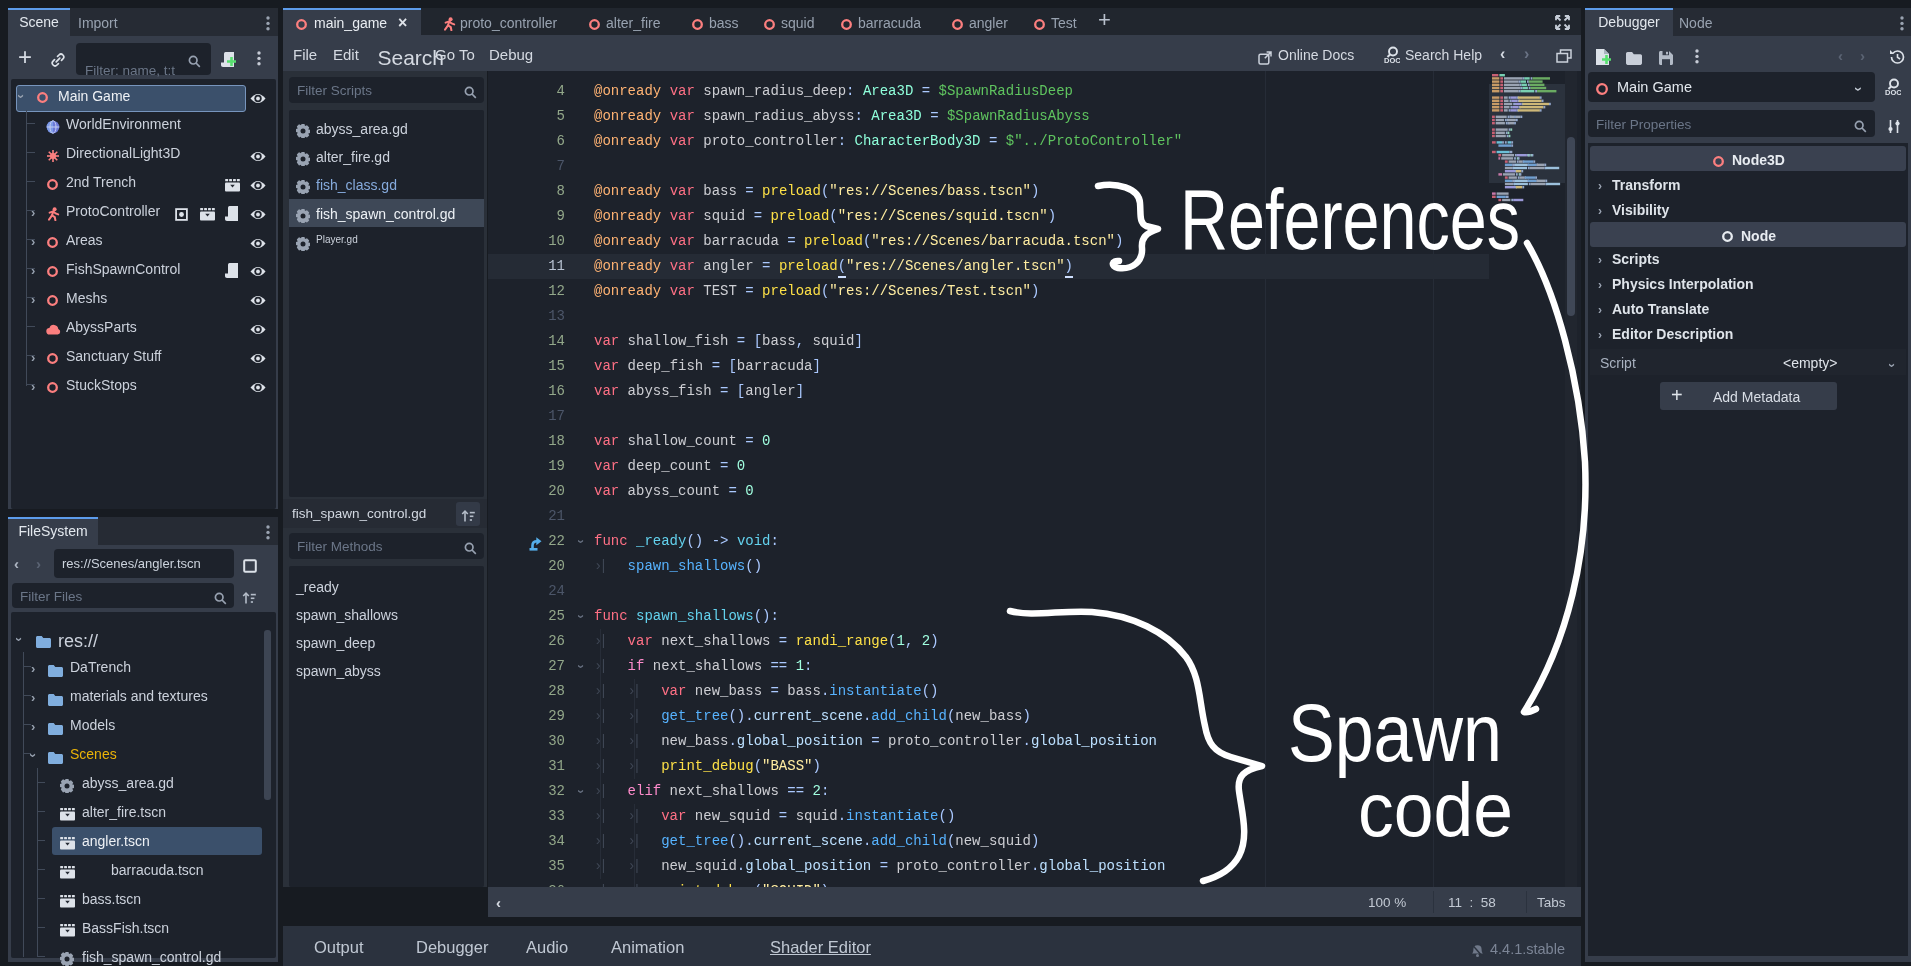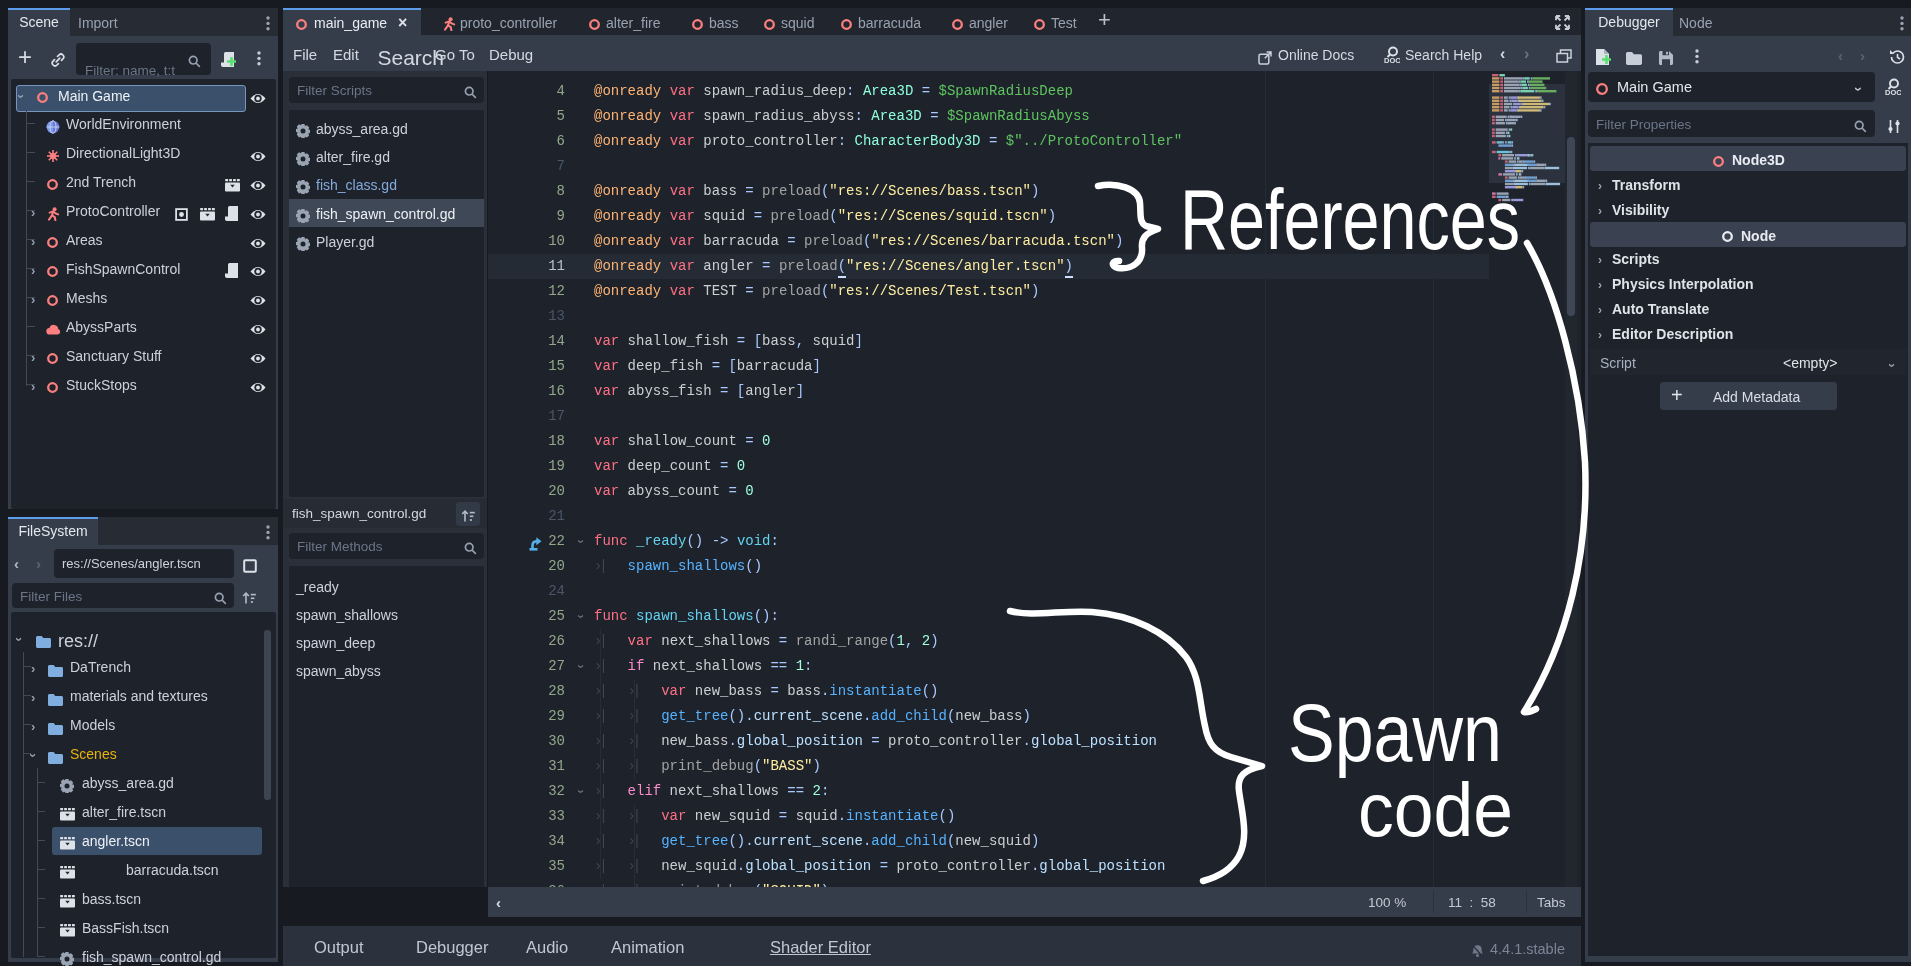--- a/index.html
+++ b/index.html
@@ -2,21 +2,21 @@
 <html><head><meta charset="utf-8"><style>
 *{margin:0;padding:0;box-sizing:border-box}
 html,body{width:1911px;height:966px;overflow:hidden}
 body{background:#171b21;font-family:"Liberation Sans",sans-serif;position:relative;color:#ccd2dc;-webkit-font-smoothing:antialiased}
 div{position:absolute}
 i{font-style:normal}
 .cl{font-family:"Liberation Mono",monospace;font-size:14px;line-height:25px;height:25px;white-space:pre;left:488px;width:1001px}
 .cl b{display:inline-block;width:77px;text-align:right;font-weight:normal;vertical-align:top}
 .cl u{display:inline-block;width:29px;text-decoration:none;vertical-align:top;text-align:center}
 .an{color:#ffb373}.kw{color:#ff7085}.cf{color:#ff8ccc}.st{color:#ffeda1}.nu{color:#a1ffe0}
-.sy{color:#abc9ff}.ty{color:#8fffdb}.np{color:#5fc45f}.fn{color:#57b3ff}.gf{color:#a3a3a3}
+.sy{color:#abc9ff}.ty{color:#8fffdb}.np{color:#5fc45f}.fn{color:#57b3ff}.gf{color:#fde047}
 .mb{color:#bce0ff}.pl{color:#cdced3}.tb{color:#3e4654}.fd{color:#63d2ee}
 .ng{color:#4c5669}.ns{color:#93a88a}.nc{color:#b8c2d2}
 svg{display:inline-block;vertical-align:middle}
 </style></head><body>
 <div style="left:8px;top:8px;width:270px;height:28px;background:#262b34;"></div>
 <div style="left:8px;top:8px;width:62px;height:28px;background:#363d4a;border-top:2px solid #5d9ceb;"></div>
 <div style="left:8px;top:8px;width:62px;height:28px;font-size:14px;color:#e3e8ee;display:flex;align-items:center;justify-content:center">Scene</div>
 <div style="left:78px;top:15px;width:60px;height:15px;font-size:14px;color:#98a2b0;">Import</div>
 <div style="left:265px;top:14px;width:6px;height:18px;"><svg width="6" height="18" viewBox="0 0 6 18" style="">
       <circle cx="3" cy="3" r="1.7" fill="#9aa3b1"></circle>
@@ -298,21 +298,21 @@
 <div style="left:82px;top:833.15px;width:180px;height:15px;font-size:14px;color:#eef1f5;white-space:nowrap;">angler.tscn</div>
 <div style="left:38px;top:869.1px;width:7px;height:1px;background:#414a59;"></div>
 <div style="left:60px;top:863.1px;width:15px;height:13px;"><svg width="15" height="13" viewBox="0 0 15 13" style="">
       <rect x="0" y="3.5" width="15" height="9" rx="1" fill="#dde2e9"></rect>
       <rect x="0.2" y="0" width="2.9" height="2.3" rx="0.5" fill="#dde2e9"></rect>
       <rect x="4.1" y="0" width="2.9" height="2.3" rx="0.5" fill="#dde2e9"></rect>
       <rect x="8" y="0" width="2.9" height="2.3" rx="0.5" fill="#dde2e9"></rect>
       <rect x="11.9" y="0" width="2.9" height="2.3" rx="0.5" fill="#dde2e9"></rect>
       <path d="M5.2 5.8h4.6L7.5 8.6z" fill="#262b34"></path>
     </svg></div>
-<div style="left:82px;top:862.1px;width:180px;height:15px;font-size:14px;color:#ccd2dc;white-space:nowrap;padding-left:44px;">barracuda.tscn</div>
+<div style="left:67px;top:862.1px;width:180px;height:15px;font-size:14px;color:#ccd2dc;white-space:nowrap;padding-left:44px;">barracuda.tscn</div>
 <div style="left:38px;top:898.05px;width:7px;height:1px;background:#414a59;"></div>
 <div style="left:60px;top:892.05px;width:15px;height:13px;"><svg width="15" height="13" viewBox="0 0 15 13" style="">
       <rect x="0" y="3.5" width="15" height="9" rx="1" fill="#dde2e9"></rect>
       <rect x="0.2" y="0" width="2.9" height="2.3" rx="0.5" fill="#dde2e9"></rect>
       <rect x="4.1" y="0" width="2.9" height="2.3" rx="0.5" fill="#dde2e9"></rect>
       <rect x="8" y="0" width="2.9" height="2.3" rx="0.5" fill="#dde2e9"></rect>
       <rect x="11.9" y="0" width="2.9" height="2.3" rx="0.5" fill="#dde2e9"></rect>
       <path d="M5.2 5.8h4.6L7.5 8.6z" fill="#262b34"></path>
     </svg></div>
 <div style="left:82px;top:891.05px;width:180px;height:15px;font-size:14px;color:#ccd2dc;white-space:nowrap;">bass.tscn</div>
@@ -431,21 +431,21 @@
 <div style="left:316px;top:176.5px;width:165px;height:15px;font-size:14px;color:#86abdd;white-space:nowrap;">fish_class.gd</div>
 <div style="left:296px;top:206px;width:14px;height:14px;"><svg width="14" height="14" viewBox="0 0 14 14" style="">
       <path d="M5.5 0h3l.5 2.1 2-.9 2.2 2.2-.9 2 2.1.5v3l-2.1.5.9 2-2.2 2.2-2-.9-.5 2.1h-3l-.5-2.1-2 .9L.8 10.4l.9-2L-.4 8v-3l2.1-.5-.9-2L3 .3l2 .9z" fill="#99a3b2"></path>
       <circle cx="7" cy="7" r="2.5" fill="#1d222b"></circle>
     </svg></div>
 <div style="left:316px;top:205.5px;width:165px;height:15px;font-size:14px;color:#eef2f6;white-space:nowrap;">fish_spawn_control.gd</div>
 <div style="left:296px;top:234px;width:14px;height:14px;"><svg width="14" height="14" viewBox="0 0 14 14" style="">
       <path d="M5.5 0h3l.5 2.1 2-.9 2.2 2.2-.9 2 2.1.5v3l-2.1.5.9 2-2.2 2.2-2-.9-.5 2.1h-3l-.5-2.1-2 .9L.8 10.4l.9-2L-.4 8v-3l2.1-.5-.9-2L3 .3l2 .9z" fill="#99a3b2"></path>
       <circle cx="7" cy="7" r="2.5" fill="#1d222b"></circle>
     </svg></div>
-<div style="left:316px;top:233.5px;width:165px;height:15px;font-size:14px;color:#ccd2dc;white-space:nowrap;">Player.gd</div>
+<div style="left:316px;top:233.5px;width:165px;height:15px;font-size:10px;color:#ccd2dc;white-space:nowrap;">Player.gd</div>
 <div style="left:283px;top:499px;width:204px;height:29px;background:#262b34;"></div>
 <div style="left:292px;top:506px;width:160px;height:15px;font-size:13.5px;color:#d3d9e2;white-space:nowrap;">fish_spawn_control.gd</div>
 <div style="left:456px;top:502px;width:24px;height:24px;background:#333a47;border-radius:3px;"></div>
 <div style="left:461px;top:507px;width:15px;height:13px;"><svg width="15" height="13" viewBox="0 0 15 13" style="">
       <g stroke="#b5bdc9" stroke-width="1.6" fill="none">
         <path d="M4 1.6v10"></path>
         <path d="M1.2 4L4 1.2 6.8 4"></path>
         <path d="M8.8 2.6h5"></path>
         <path d="M8.8 6.3h3.6"></path>
         <path d="M8.8 10h2.2"></path>

